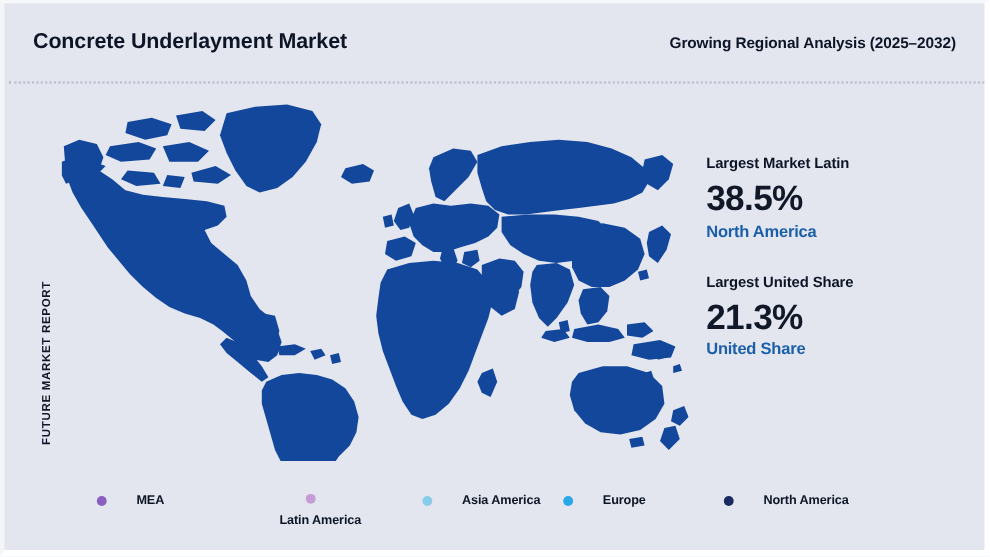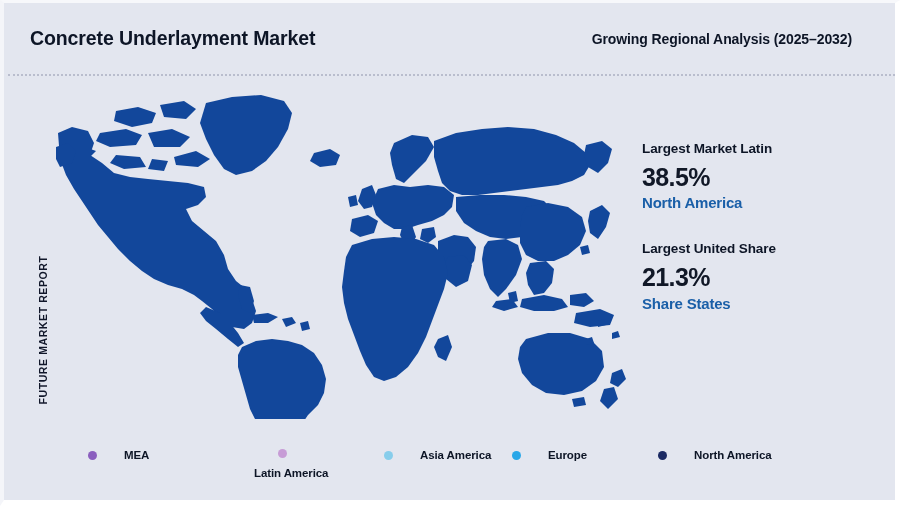--- a/index.html
+++ b/index.html
@@ -25,21 +25,21 @@
 
   
   .header {
     position: absolute;
     left: 0; top: 0;
     width: 891px;
     height: 71px;
     display: flex;
     align-items: center;
     justify-content: space-between;
-    padding: 0 43px 0 26px;
+    padding: 0 26px 0 26px;
   }
   .header-title {
     font-size: 19.5px;
     font-weight: bold;
     color: #0d1526;
     letter-spacing: -0.1px;
     white-space: nowrap;
   }
   .header-subtitle {
     font-size: 14px;
@@ -97,21 +97,21 @@
   .stat-block { margin-bottom: 30px; }
   .stat-block:last-child { margin-bottom: 0; }
   .stat-label {
     font-size: 13.5px;
     font-weight: bold;
     color: #0d1526;
     letter-spacing: -0.1px;
     margin-bottom: 8px;
   }
   .stat-value {
-    font-size: 25px;
+    font-size: 32px;
     font-weight: bold;
     color: #111827;
     letter-spacing: -0.6px;
     line-height: 1.05;
     margin-bottom: 4px;
   }
   .stat-region {
     font-size: 15px;
     font-weight: bold;
     color: #1a5fa8;
@@ -254,21 +254,21 @@
 
     <div class="stat-block">
       <div class="stat-label">Largest Market Latin</div>
       <div class="stat-value">38.5%</div>
       <div class="stat-region">North America</div>
     </div>
 
     <div class="stat-block">
       <div class="stat-label">Largest United Share</div>
       <div class="stat-value">21.3%</div>
-      <div class="stat-region">Share States</div>
+      <div class="stat-region">United Share</div>
     </div>
 
   </div>
 
   <div class="legend">
 
     <div class="legend-item" style="left: 0px;">
       <span class="legend-dot" style="background: rgb(139, 95, 191);"></span>
       <span class="legend-label">MEA</span>
     </div>

